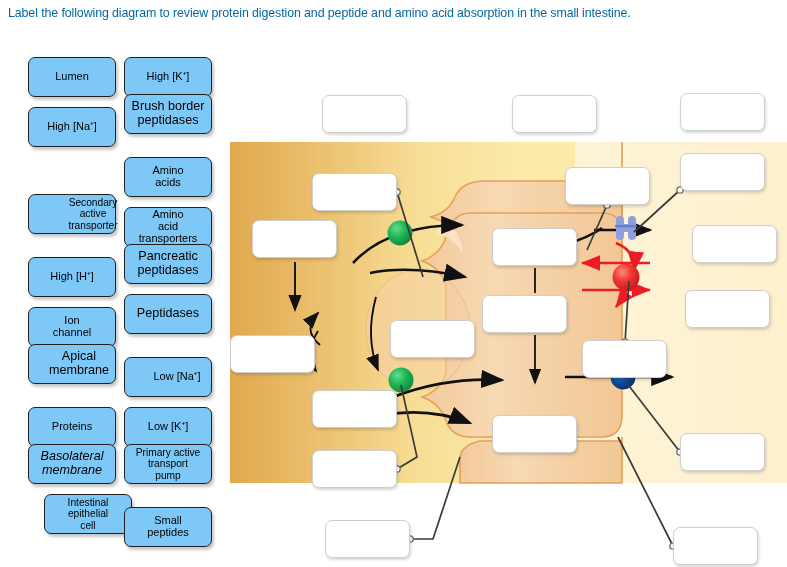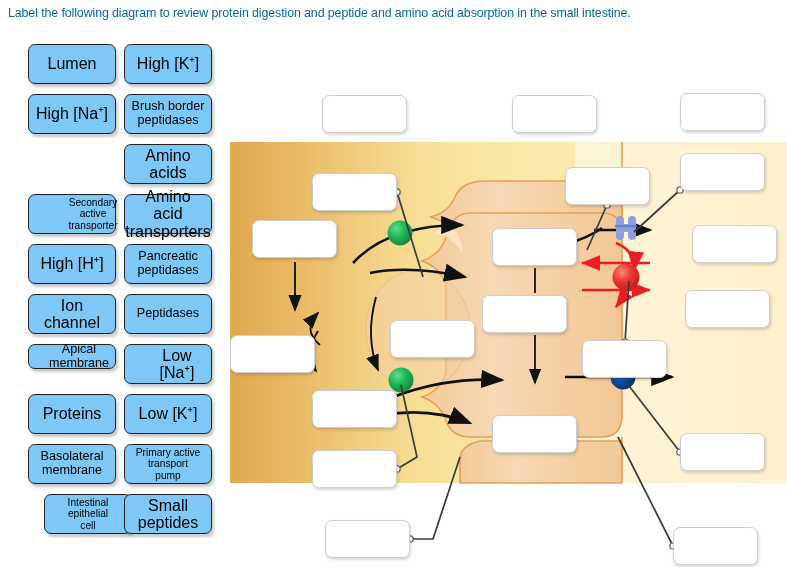--- a/index.html
+++ b/index.html
@@ -47,21 +47,21 @@
     display: flex;
     align-items: center;
     justify-content: center;
     text-align: center;
     color: #000;
     line-height: 1.08;
     padding: 0 2px;
     overflow: visible;
     white-space: pre-line;
   }
-  .chip.c-lg   { font-size: 16px; }
+  .chip.c-lg   { font-size: 11px; margin-top: 13px; }
   .chip.c-md   { font-size: 12.6px; }
   .chip.c-sm   { font-size: 10.2px; }
 
   
   #diagram {
     position: absolute;
     left: 230px;
     top: 85px;
     width: 557px;
     height: 482px;
@@ -105,26 +105,26 @@
 transporter</div>
     <div class="chip c-lg" style="left: 96px; top: 150px; width: 88px; height: 40px;">Amino
 acid
 transporters</div>
     <div class="chip c-lg" style="left: 0px; top: 200px; width: 88px; height: 40px;">High [H⁺]</div>
     <div class="chip c-md" style="left: 96px; top: 200px; width: 88px; height: 40px;">Pancreatic
 peptidases</div>
     <div class="chip c-lg" style="left: 0px; top: 250px; width: 88px; height: 40px;">Ion
 channel</div>
     <div class="chip c-md" style="left: 96px; top: 250px; width: 88px; height: 40px;">Peptidases</div>
-    <div class="chip c-md" style="left: 0px; top: 300px; width: 88px; height: 25px; padding-left: 16px;">Apical
+    <div class="chip c-md" style="left: 0px; top: 300px; width: 88px; height: 40px; padding-left: 16px;">Apical
 membrane</div>
     <div class="chip c-lg" style="left: 96px; top: 300px; width: 88px; height: 40px; padding-left: 20px;">Low [Na⁺]</div>
     <div class="chip c-lg" style="left: 0px; top: 350px; width: 88px; height: 40px;">Proteins</div>
     <div class="chip c-lg" style="left: 96px; top: 350px; width: 88px; height: 40px;">Low [K⁺]</div>
-    <div class="chip c-md" style="left: 0px; top: 400px; width: 88px; height: 40px;">Basolateral
+    <div class="chip c-md" style="left: 0px; top: 400px; width: 88px; height: 40px; font-style: italic;">Basolateral
 membrane</div>
     <div class="chip c-sm" style="left: 96px; top: 400px; width: 88px; height: 40px;">Primary active
 transport
 pump</div>
     <div class="chip c-sm" style="left: 16px; top: 450px; width: 88px; height: 40px;">Intestinal
 epithelial
 cell</div>
     <div class="chip c-lg" style="left: 96px; top: 450px; width: 88px; height: 40px;">Small
 peptides</div>
   </div>

